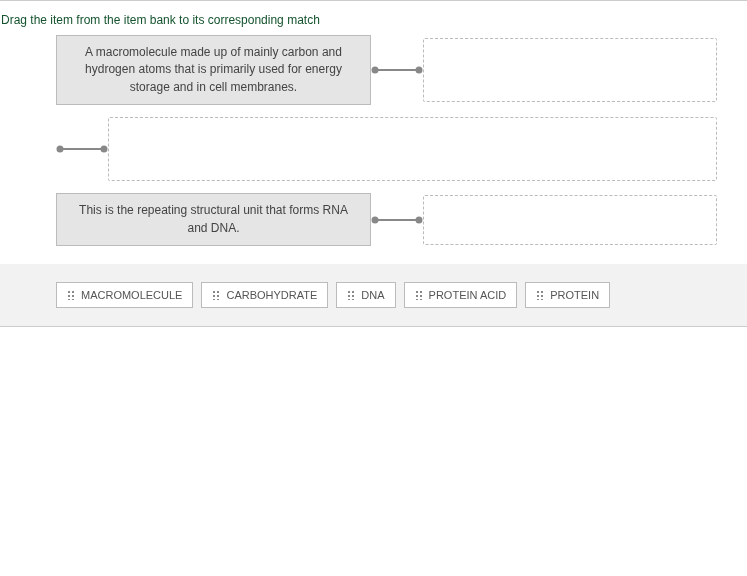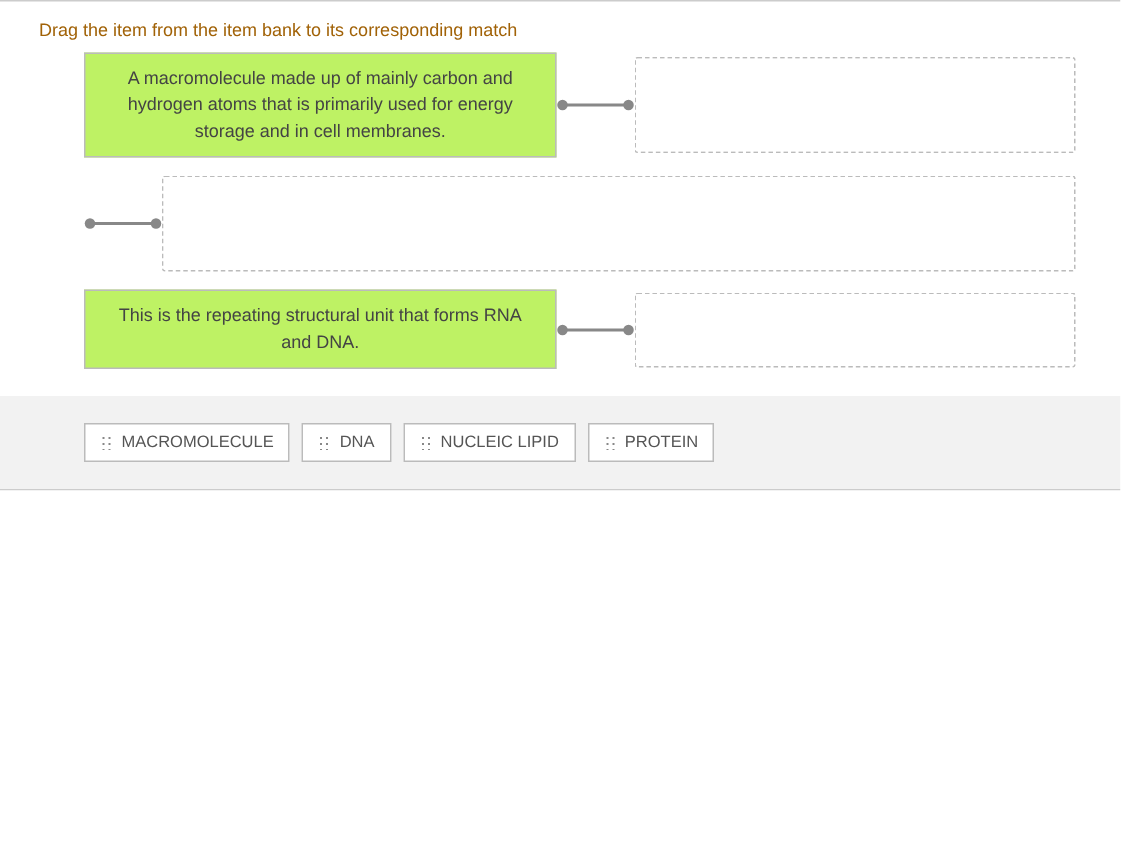--- a/index.html
+++ b/index.html
@@ -10,37 +10,37 @@
     color: #444;
     background: #fff;
     width: 747px;
   }
   .outer {
     border-top: 1px solid #ccc;
     border-bottom: 1px solid #ccc;
     padding: 0;
   }
   .instruction {
-    padding: 12px 14px 8px 26px;
+    padding: 12px 14px 8px 1px;
     font-size: 12px;
-    color: #a16207;
+    color: #14532d;
   }
   .match-area {
     padding: 0 30px 0 56px;
   }
   .row {
     display: flex;
     align-items: center;
     margin-bottom: 12px;
   }
   .prompt-box {
     width: 315px;
     min-height: 64px;
     border: 1px solid #bbb;
-    background: #bef264;
+    background: #e5e5e5;
     display: flex;
     align-items: center;
     justify-content: center;
     text-align: center;
     padding: 8px 14px;
     font-size: 12px;
     line-height: 1.45;
     color: #444;
   }
   .prompt-box.shorter { min-height: 50px; }
@@ -152,25 +152,29 @@
 
   </div>
 
   <div class="bank">
     <div class="chip">
       <span class="grip"></span>
       <span>MACROMOLECULE</span>
     </div>
     <div class="chip">
       <span class="grip"></span>
+      <span>CARBOHYDRATE</span>
+    </div>
+    <div class="chip">
+      <span class="grip"></span>
       <span>DNA</span>
     </div>
     <div class="chip">
       <span class="grip"></span>
-      <span>NUCLEIC LIPID</span>
+      <span>PROTEIN ACID</span>
     </div>
     <div class="chip">
       <span class="grip"></span>
       <span>PROTEIN</span>
     </div>
   </div>
 
 </div>
 
 </body></html>

